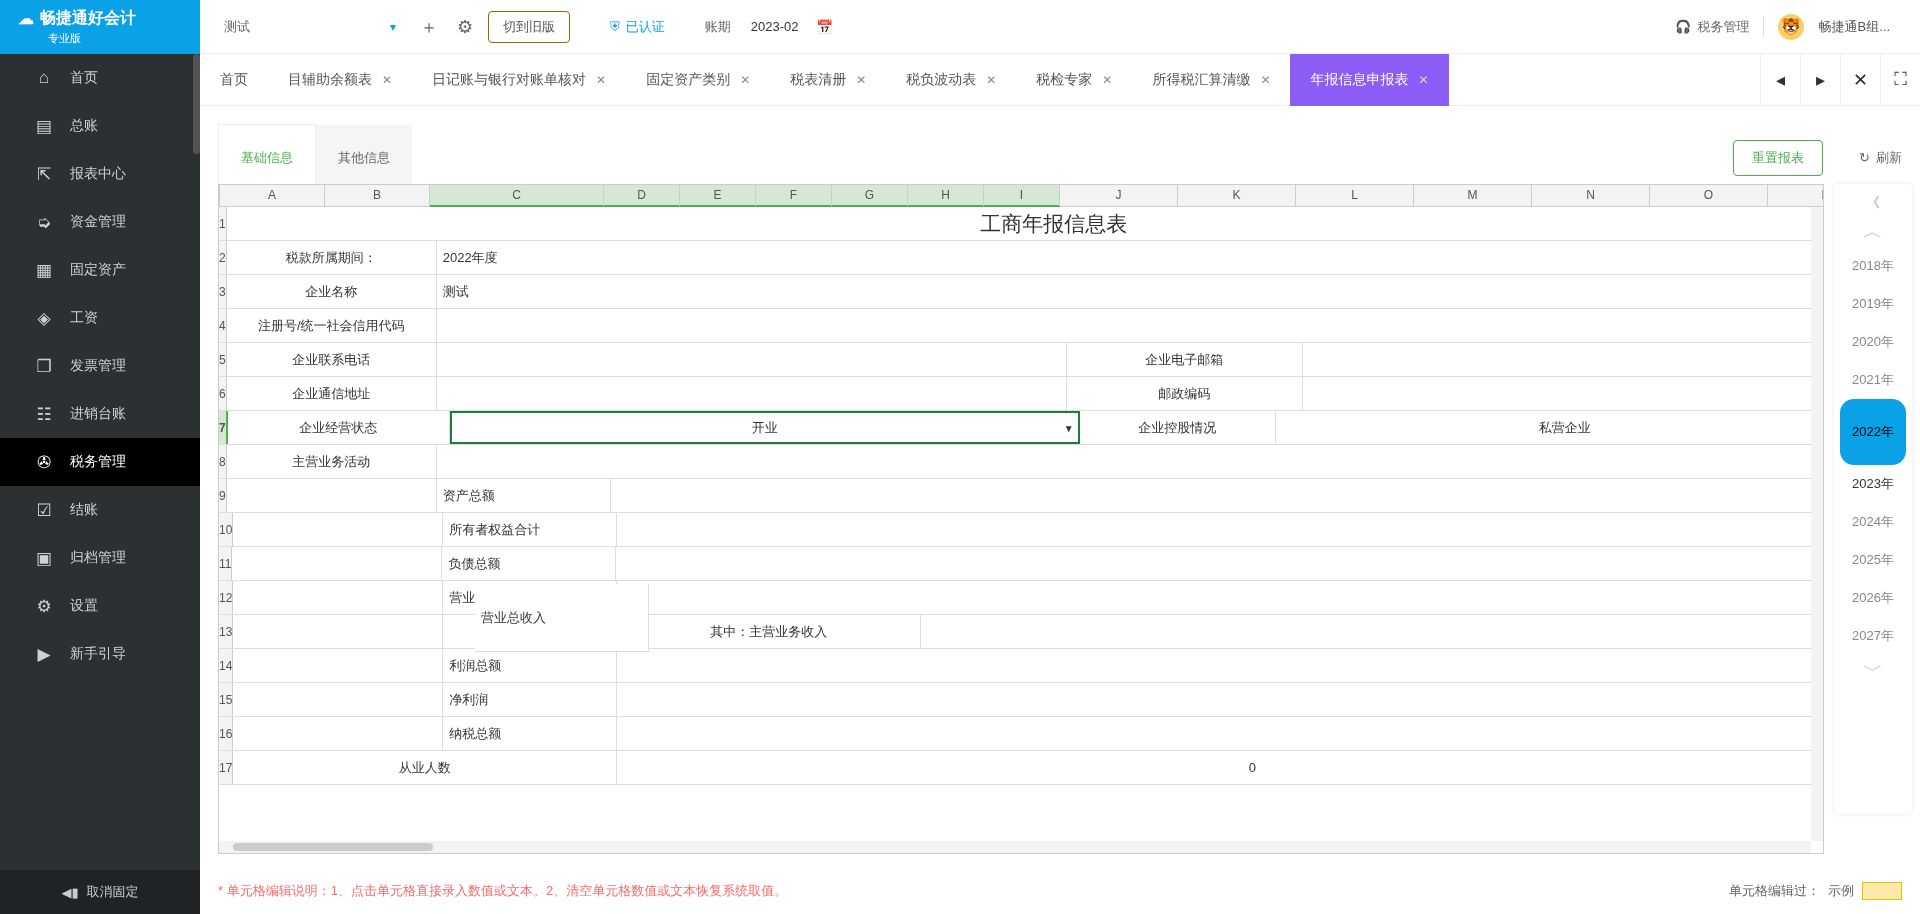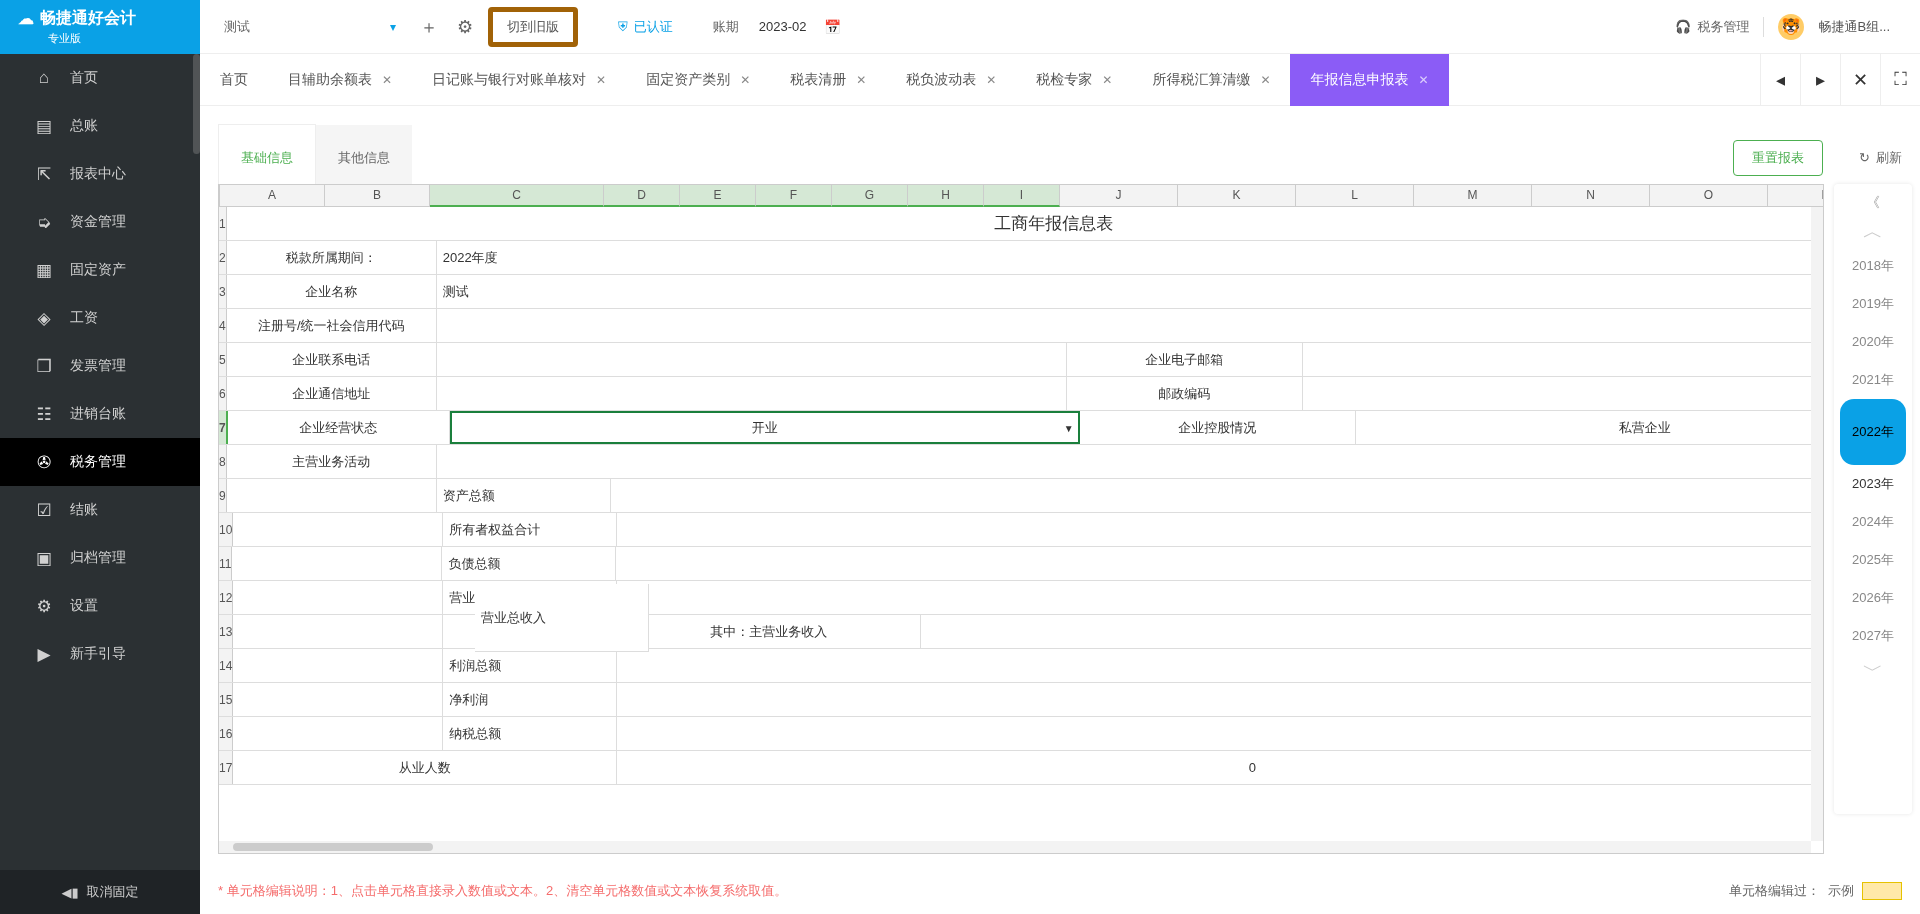--- a/index.html
+++ b/index.html
@@ -7,21 +7,21 @@
     
     
     .header { height: 54px; display: flex; align-items: center; border-bottom: 1px solid #eee; }
     .logo-box { width: 200px; height: 54px; background: #0aa1e6; color: #fff; display: flex; flex-direction: column; justify-content: center; padding-left: 18px; }
     .logo-main { font-size: 16px; font-weight: bold; display: flex; align-items: center; gap: 6px; }
     .logo-sub { font-size: 11px; margin-left: 30px; margin-top: 2px; }
     .header-rest { flex: 1; display: flex; align-items: center; padding: 0 14px; gap: 10px; }
     .test-select { display: flex; align-items: center; gap: 140px; padding: 6px 10px; cursor: pointer; color: #666; }
     .chev-down { color: #0aa1e6; font-size: 12px; }
     .hicon { width: 26px; height: 26px; display: flex; align-items: center; justify-content: center; cursor: pointer; color: #666; font-size: 18px; }
-    .switch-old { border: 5px solid #a16207; border-radius: 4px; padding: 6px 14px; cursor: pointer; color: #555; font-size: 13px; }
+    .switch-old { border: 1px solid #a16207; border-radius: 4px; padding: 6px 14px; cursor: pointer; color: #555; font-size: 13px; }
     .verified { color: #0aa1e6; display: flex; align-items: center; gap: 6px; margin-left: 30px; }
     .period-label { color: #666; margin-left: 30px; }
     .period-val { color: #333; margin-left: 10px; }
     .cal-icon { color: #0aa1e6; margin-left: 8px; font-size: 14px; }
     .header-right { margin-left: auto; display: flex; align-items: center; gap: 14px; padding-right: 16px; }
     .consult { display: flex; align-items: center; gap: 6px; color: #666; cursor: pointer; }
     .avatar { width: 26px; height: 26px; border-radius: 50%; background: #ffcc66; display: flex; align-items: center; justify-content: center; font-size: 16px; }
     .username { color: #555; }
     .vdiv { width: 1px; height: 20px; background: #ddd; }
     
@@ -62,21 +62,21 @@
     .corner { width: 46px; border-right: 1px solid #ccc; background: #e8e8e8; position: relative; }
     .corner::after { content: ""; position: absolute; right: 2px; bottom: 2px; border-left: 8px solid transparent; border-bottom: 8px solid #aaa; }
     .col-h { flex: none; border-right: 1px solid #ccc; text-align: center; font-size: 12px; line-height: 20px; color: #555; }
     .col-h.sel { background: #d5e8d5; border-bottom: 2px solid #4caf50; margin-bottom: -1px; }
     .sheet-body { position: absolute; top: 22px; left: 0; right: 12px; bottom: 12px; overflow: hidden; }
     .row { display: flex; height: 34px; border-bottom: 1px solid #ddd; }
     .row-h { width: 46px; text-align: center; background: #f3f3f3; border-right: 1px solid #ccc; font-size: 12px; color: #555; display: flex; align-items: center; justify-content: center; }
     .row-h.sel { background: #d5e8d5; border-right: 2px solid #4caf50; font-weight: bold; }
     .cell { flex: none; border-right: 1px solid #ddd; padding: 0 6px; display: flex; align-items: center; background: #fff; font-size: 13px; overflow: hidden; }
     .cell.lbl { justify-content: center; }
-    .cell.title { justify-content: center; font-size: 17px; }
+    .cell.title { justify-content: center; font-size: 21px; }
     .cell.nb { border-right: none; }
     .selected-cell { border: 2px solid #1a7f3c !important; position: relative; justify-content: center; }
     .dd-arrow { position: absolute; right: 4px; top: 50%; transform: translateY(-50%); font-size: 10px; }
     .merge-label { position: absolute; left: 46px; width: 210px; top: 297px; height: 272px; background: #fff; border-right: 1px solid #ddd; border-bottom: 1px solid #ddd; display: flex; align-items: center; justify-content: center; text-align: center; padding: 0 10px; z-index: 2; }
     .merge-rev { position: absolute; left: 256px; width: 174px; top: 399px; height: 68px; background: #fff; border-right: 1px solid #ddd; border-bottom: 1px solid #ddd; display: flex; align-items: center; padding-left: 6px; z-index: 2; }
     .vscroll { position: absolute; right: 0; top: 22px; bottom: 12px; width: 12px; background: #f3f3f3; }
     .hscroll { position: absolute; left: 0; right: 12px; bottom: 0; height: 12px; background: #f3f3f3; }
     .hscroll::before { content: ""; position: absolute; left: 14px; top: 2px; width: 200px; height: 8px; background: #ccc; border-radius: 4px; }
     
     .footer-note { position: absolute; left: 18px; right: 18px; bottom: 14px; display: flex; align-items: center; font-size: 13px; }
@@ -294,21 +294,21 @@
           <div class="row-h">6</div>
           <div class="cell lbl" style="width:210px">企业通信地址</div>
           <div class="cell " style="width:630px"></div>
           <div class="cell lbl" style="width:236px">邮政编码</div>
           <div class="cell nb" style="width:578px"></div>
         </div>
         <div class="row">
           <div class="row-h sel">7</div>
           <div class="cell lbl" style="width:222px">企业经营状态</div>
           <div class="cell selected-cell" style="width:630px">开业<span class="dd-arrow">▼</span></div>
-          <div class="cell lbl" style="width:276px">企业控股情况</div>
+          <div class="cell lbl" style="width:196px">企业控股情况</div>
           <div class="cell lbl nb" style="width:578px">私营企业</div>
         </div>
         <div class="row">
           <div class="row-h">8</div>
           <div class="cell lbl" style="width:210px">主营业务活动</div>
           <div class="cell nb" style="width:1444px"></div>
         </div>
         <div class="row">
           <div class="row-h">9</div>
           <div class="cell " style="width:210px"></div>

